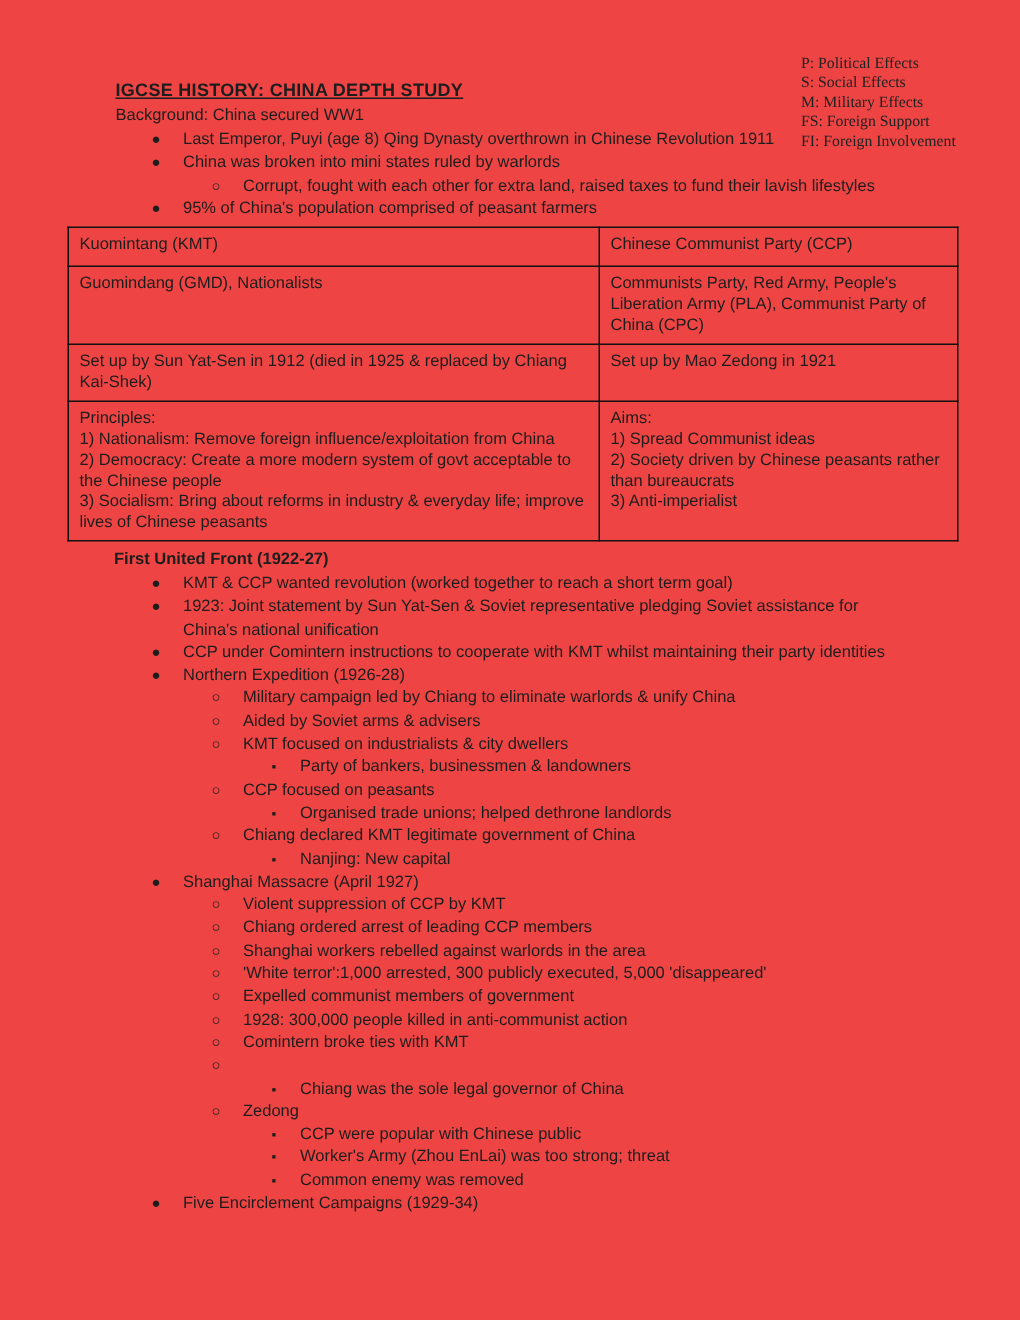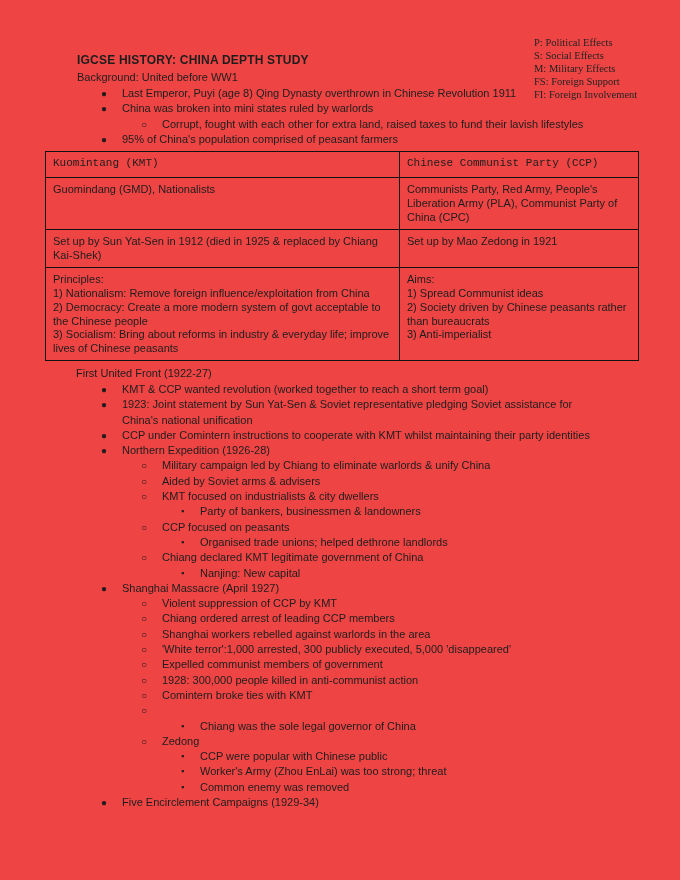--- a/index.html
+++ b/index.html
@@ -9,21 +9,21 @@
     font-family:"Liberation Sans", sans-serif; color:#1d1d1d; overflow:hidden;
     margin:0 auto;
   }
   .legend {
     position:absolute; left:534px; top:36px;
     font-family:"Liberation Serif", serif; font-size:10.5px; line-height:13px;
     color:#222;
   }
   .doc { position:absolute; left:45px; top:52px; width:593px; }
   .title {
-    font-size:12px; font-weight:bold; 
+    font-size:12px; font-weight:bold; text-decoration:underline;
     margin-left:32px; line-height:16px; letter-spacing:0.2px;
   }
   .subtitle { font-size:11px; margin-left:32px; margin-top:2px; line-height:15px; }
   .list { margin-top:1px; }
   .li { display:flex; align-items:flex-start; font-size:11px; line-height:15.3px; }
   .li .marker { flex:0 0 21px; text-align:left; }
   .lvl1 { padding-left:56px; }
   .lvl2 { padding-left:96px; }
   .lvl3 { padding-left:136px; }
   .lvl3 .marker { flex:0 0 19px; }
@@ -35,43 +35,43 @@
     border-collapse:collapse; margin-top:4px; width:593px;
     table-layout:fixed;
   }
   table.cmp td {
     border:1.5px solid #111; vertical-align:top;
     font-size:11px; line-height:13.8px; padding:5px 7px 4px 7px;
     white-space:pre-line;
   }
   td.c-left  { width:354px; }
   td.c-right { width:239px; }
-  tr.r1 td { height:26px;font-family:Liberation Mono, monospace; }
+  tr.r1 td { height:26px; }
   tr.r2 td { height:52px; }
   tr.r3 td { height:38px; }
   tr.r4 td { height:91px; }
-  .section-heading { font-size:11px; line-height:15px; margin-left:31px; margin-top:5px; }
+  .section-heading { font-size:11px; line-height:15px; margin-left:31px; margin-top:5px;font-weight:bold; }
 </style>
 </head>
 <body>
 
 <div class="page">
 
   <div class="legend">
     <div>P: Political Effects</div>
     <div>S: Social Effects</div>
     <div>M: Military Effects</div>
     <div>FS: Foreign Support</div>
     <div>FI: Foreign Involvement</div>
   </div>
 
   <div class="doc">
 
     <div class="title">IGCSE HISTORY: CHINA DEPTH STUDY</div>
-    <div class="subtitle">Background: United before WW1</div>
+    <div class="subtitle">Background: China secured WW1</div>
 
     <div class="list">
       <div class="li lvl1">
         <span class="marker dot">●</span>
         <span class="li-text">Last Emperor, Puyi (age 8) Qing Dynasty overthrown in Chinese Revolution 1911</span>
       </div>
       <div class="li lvl1">
         <span class="marker dot">●</span>
         <span class="li-text">China was broken into mini states ruled by warlords</span>
       </div>

